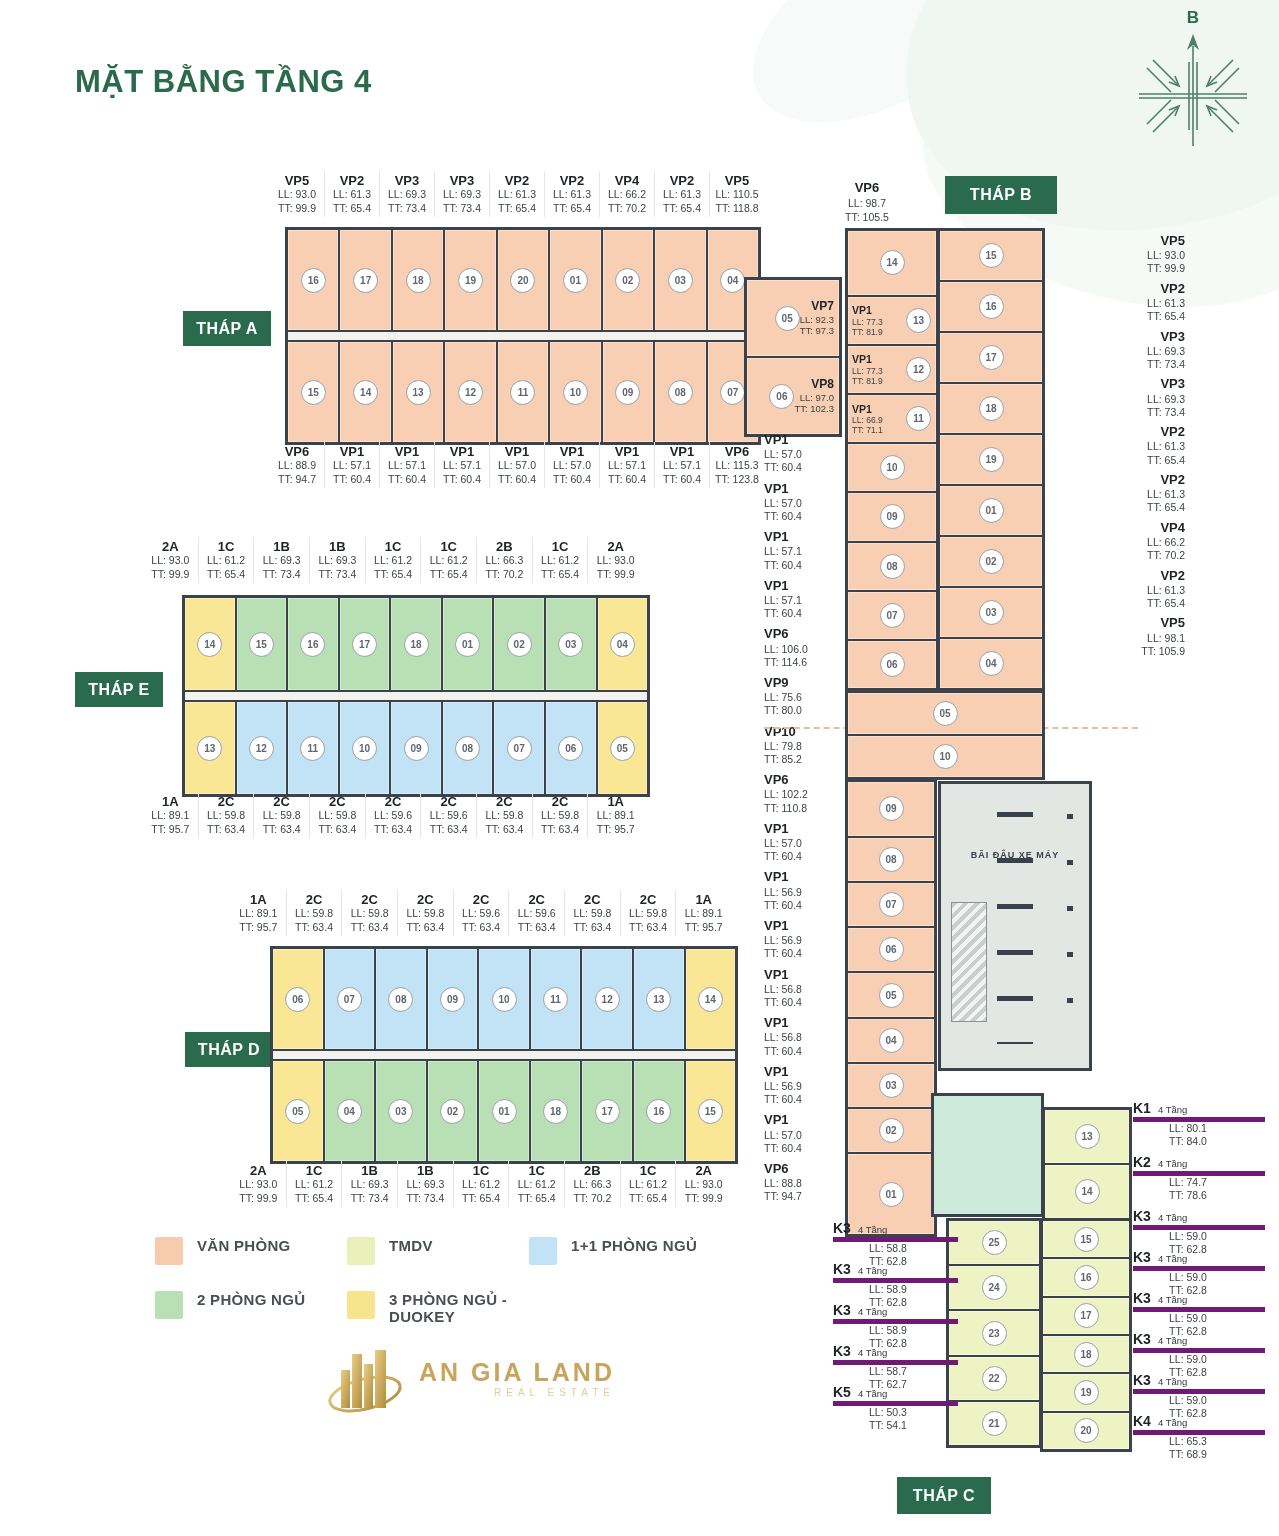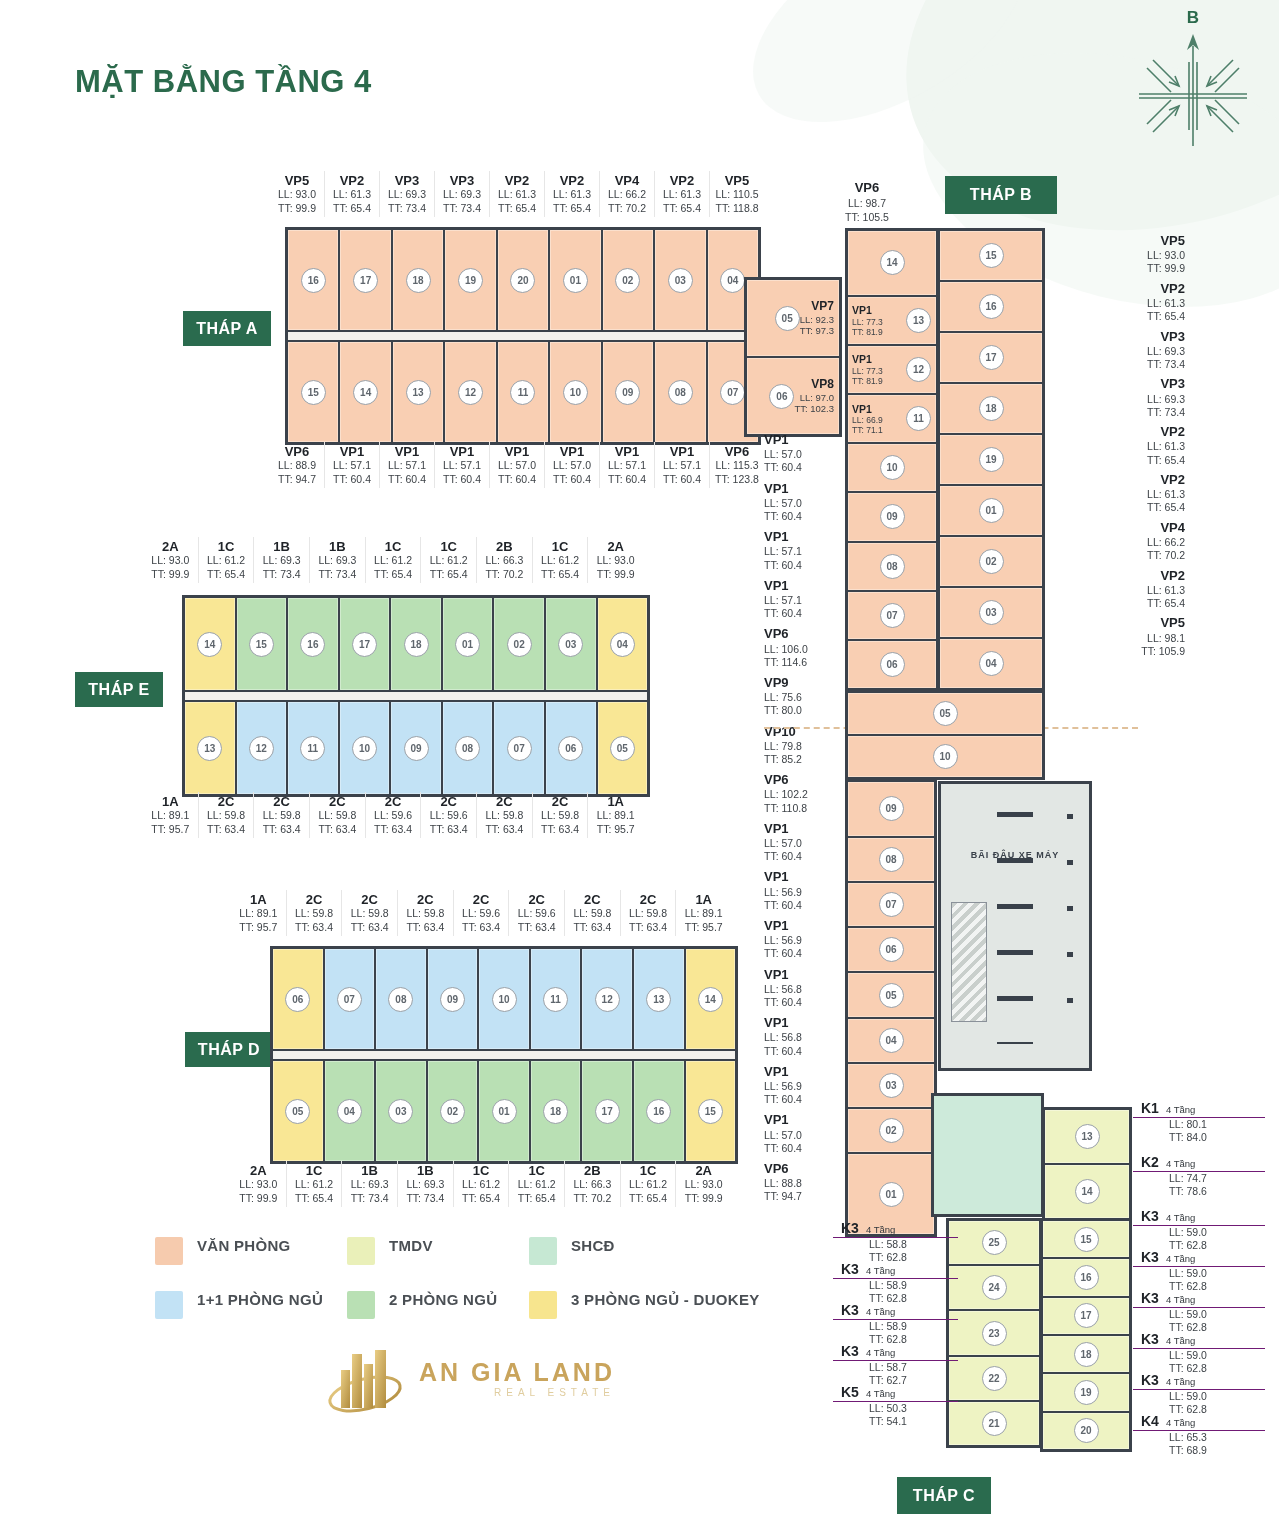--- a/index.html
+++ b/index.html
@@ -56,21 +56,21 @@
   .vlist.right .vitem{text-align:right;height:47.8px;}
   .v-t{font-weight:700;font-size:13px;color:#1f2328;}
   .v-v{font-size:10.5px;color:#3d4247;}
   .toplbl{position:absolute;text-align:center;line-height:1.3;}
   .toplbl .v-t{font-size:13px;}
 
   
   .klist{position:absolute;}
   .kitem{height:41px;}
   .klist.kr .kitem:nth-child(1),.klist.kr .kitem:nth-child(2){margin-bottom:13px;}
-  .k-head{display:flex;align-items:baseline;gap:7px;border-bottom:1px solid #701a75;padding-bottom:1px;padding-left:8px;}
+  .k-head{display:flex;align-items:baseline;gap:7px;border-bottom:5px solid #701a75;padding-bottom:1px;}
   .k-t{font-weight:700;font-size:14px;color:#1f2328;}
   .k-f{font-size:9.5px;color:#33383d;}
   .k-v{font-size:10.5px;color:#3d4247;padding-left:36px;line-height:1.25;}
 
   
   .parking{position:absolute;background:#e2e7e4;border:3px solid #3b424b;}
   .parking .plabel{position:absolute;top:66px;left:0;width:100%;text-align:center;
                    font-size:9px;letter-spacing:1px;color:#39414a;font-weight:700;}
   .pbars{position:absolute;left:56px;top:28px;width:36px;height:232px;
          background:repeating-linear-gradient(#39414a 0 5px,transparent 5px 46px);}
@@ -1362,24 +1362,20 @@
 
   <div class="leg">
       <span class="sw" style="background: rgb(246, 203, 174);"></span>
       <span class="leg-lb">VĂN PHÒNG</span>
     </div>
       <div class="leg">
       <span class="sw" style="background: rgb(234, 240, 185);"></span>
       <span class="leg-lb">TMDV</span>
     </div>
       <div class="leg">
-      <span class="sw" style="background: rgb(198, 232, 211);"></span>
-      <span class="leg-lb">SHCĐ</span>
-    </div>
-      <div class="leg">
       <span class="sw" style="background: rgb(194, 226, 245);"></span>
       <span class="leg-lb">1+1 PHÒNG NGỦ</span>
     </div>
       <div class="leg">
       <span class="sw" style="background: rgb(185, 224, 180);"></span>
       <span class="leg-lb">2 PHÒNG NGỦ</span>
     </div>
       <div class="leg">
       <span class="sw" style="background: rgb(247, 229, 142);"></span>
       <span class="leg-lb">3 PHÒNG NGỦ - DUOKEY</span>

